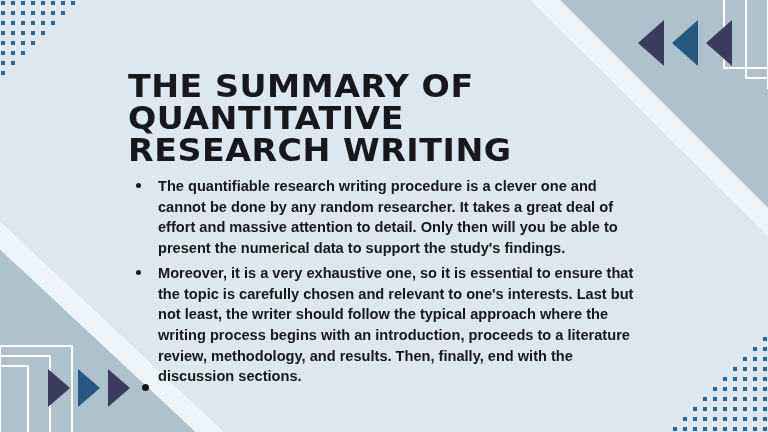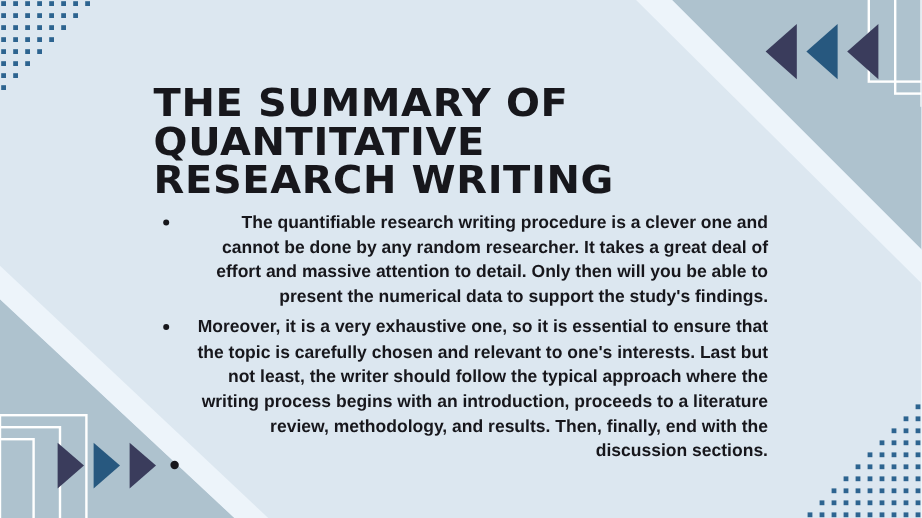--- a/index.html
+++ b/index.html
@@ -150,21 +150,21 @@
     background: #17171c;
   }
   .bullet-text {
     display: block;
     padding-left: 30px;
     color: #17171c;
     font-family: "Liberation Sans", sans-serif;
     font-size: 14.6px;
     font-weight: bold;
     line-height: 1.42;
-    text-align: right;
+    text-align: left;
   }
 </style>
 </head>
 <body>
 
 <div class="slide">
 
   <div class="band band-bl"></div>
   <div class="band band-bl-stripe"></div>
   <div class="band band-tr"></div>

